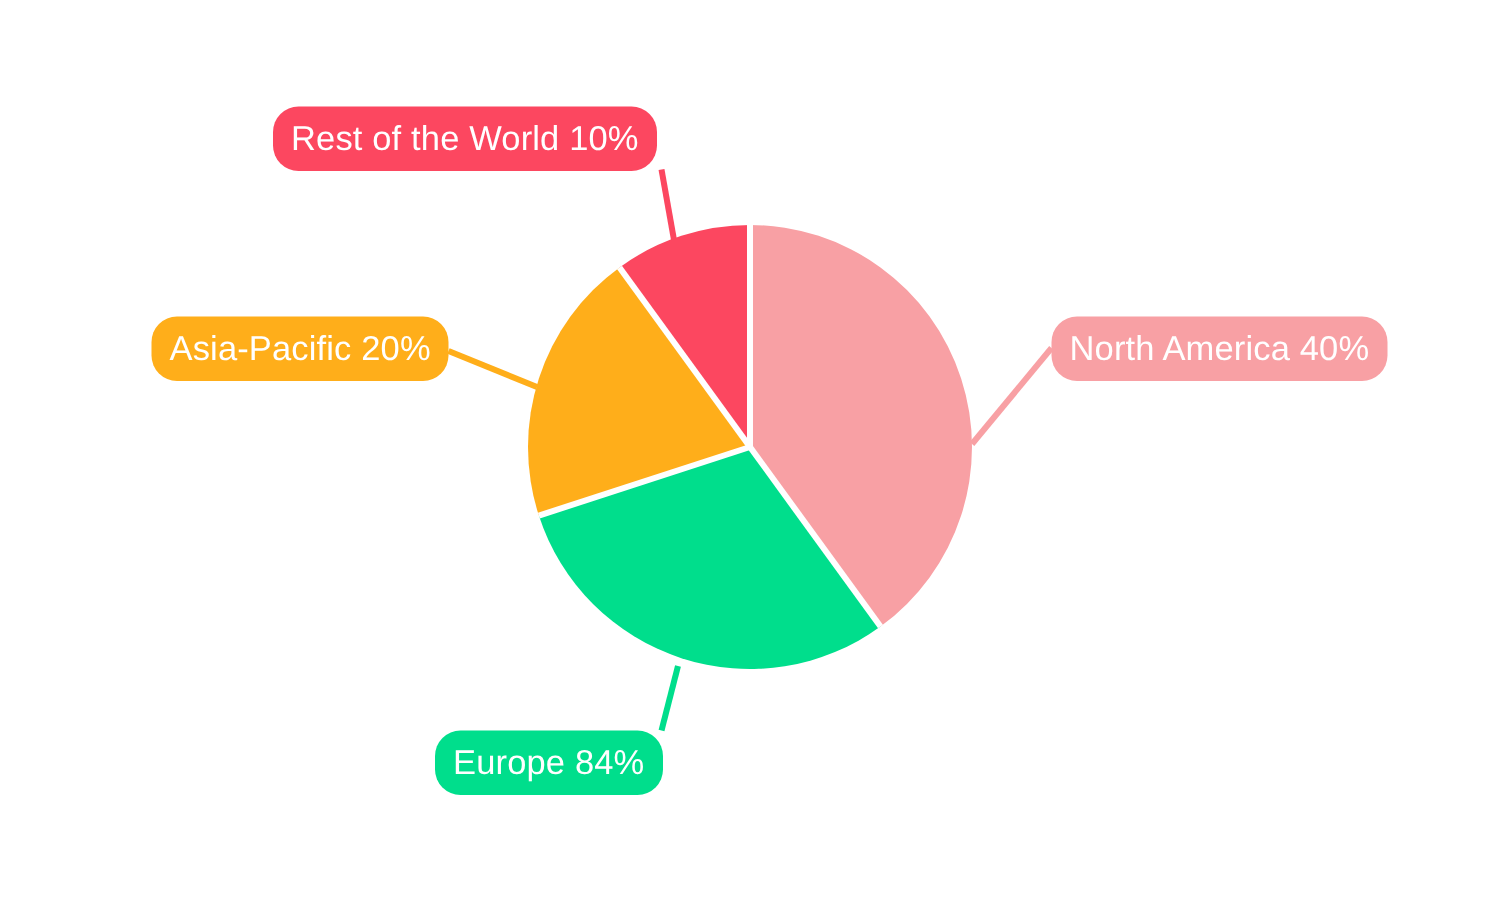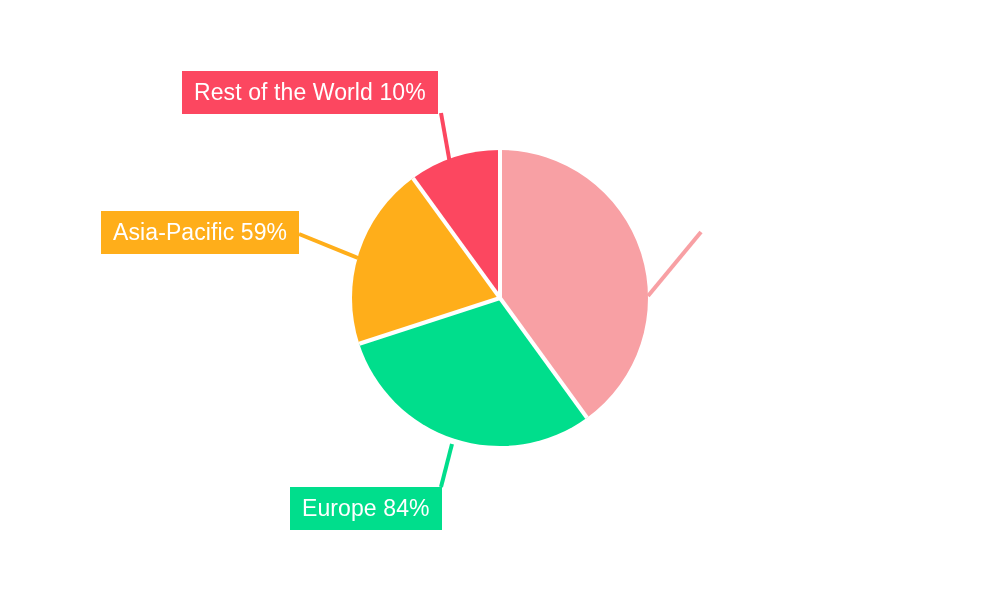--- a/index.html
+++ b/index.html
@@ -33,20 +33,21 @@
     align-items: center;
     box-sizing: border-box;
     color: #ffffff;
     font-family: "Liberation Sans", sans-serif;
     font-size: 23px;
     line-height: 1;
     white-space: nowrap;
     padding: 0 12px;
     height: 43px;
     letter-spacing: 0.1px;
+    border-radius: 17px;
   }
   #label-north-america {
     left: 701px;
     top: 211px;
   }
   #label-europe {
     left: 290px;
     top: 487px;
   }
   #label-asia-pacific {
@@ -77,20 +78,21 @@
       <path d="M 500 298 L 413.01 178.27 A 148 148 0 0 1 500.00 150.00 Z" fill="#fc4760"></path>
     </g>
     <g>
       <line x1="500" y1="298" x2="500.00" y2="150.00" stroke="#ffffff" stroke-width="4"></line>
       <line x1="500" y1="298" x2="586.99" y2="417.73" stroke="#ffffff" stroke-width="4"></line>
       <line x1="500" y1="298" x2="359.24" y2="343.73" stroke="#ffffff" stroke-width="4"></line>
       <line x1="500" y1="298" x2="413.01" y2="178.27" stroke="#ffffff" stroke-width="4"></line>
     </g>
   </svg>
 
+  <div class="pie-label" id="label-north-america" style="background:#f8a0a4;">North America 40%</div>
 
   <div class="pie-label" id="label-europe" style="background:#00de8c;">Europe 84%</div>
 
-  <div class="pie-label" id="label-asia-pacific" style="background:#ffae1a;">Asia-Pacific 59%</div>
+  <div class="pie-label" id="label-asia-pacific" style="background:#ffae1a;">Asia-Pacific 20%</div>
 
   <div class="pie-label" id="label-rest-of-the-world" style="background:#fc4760;">Rest of the World 10%</div>
 
 </div>
 
 </body></html>

